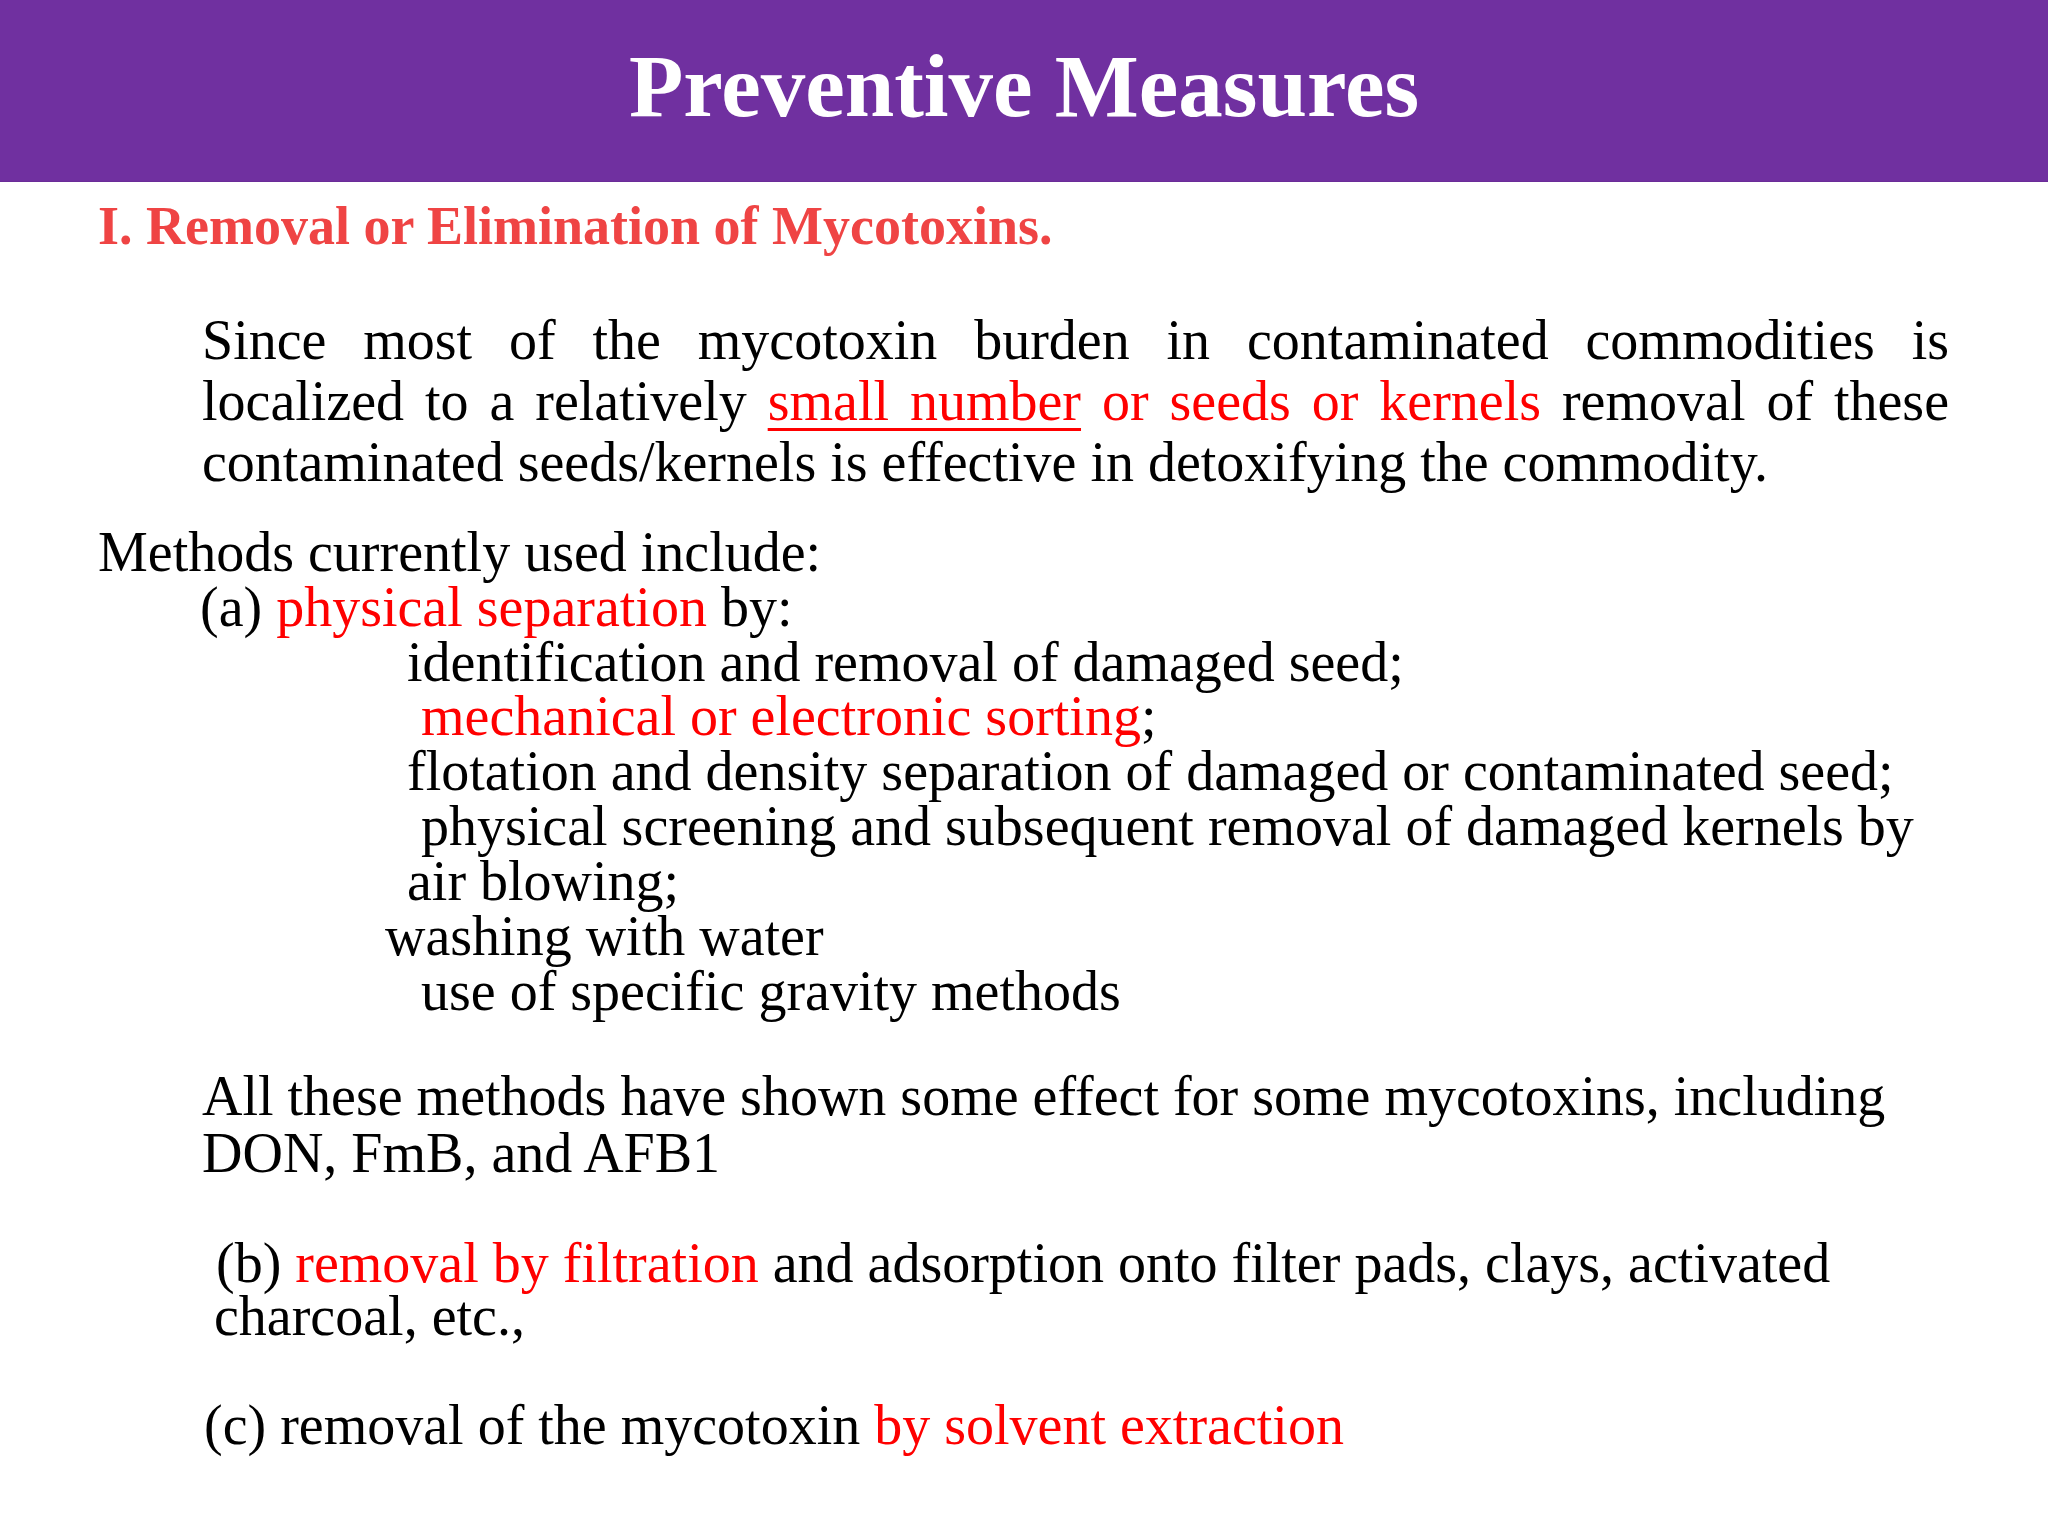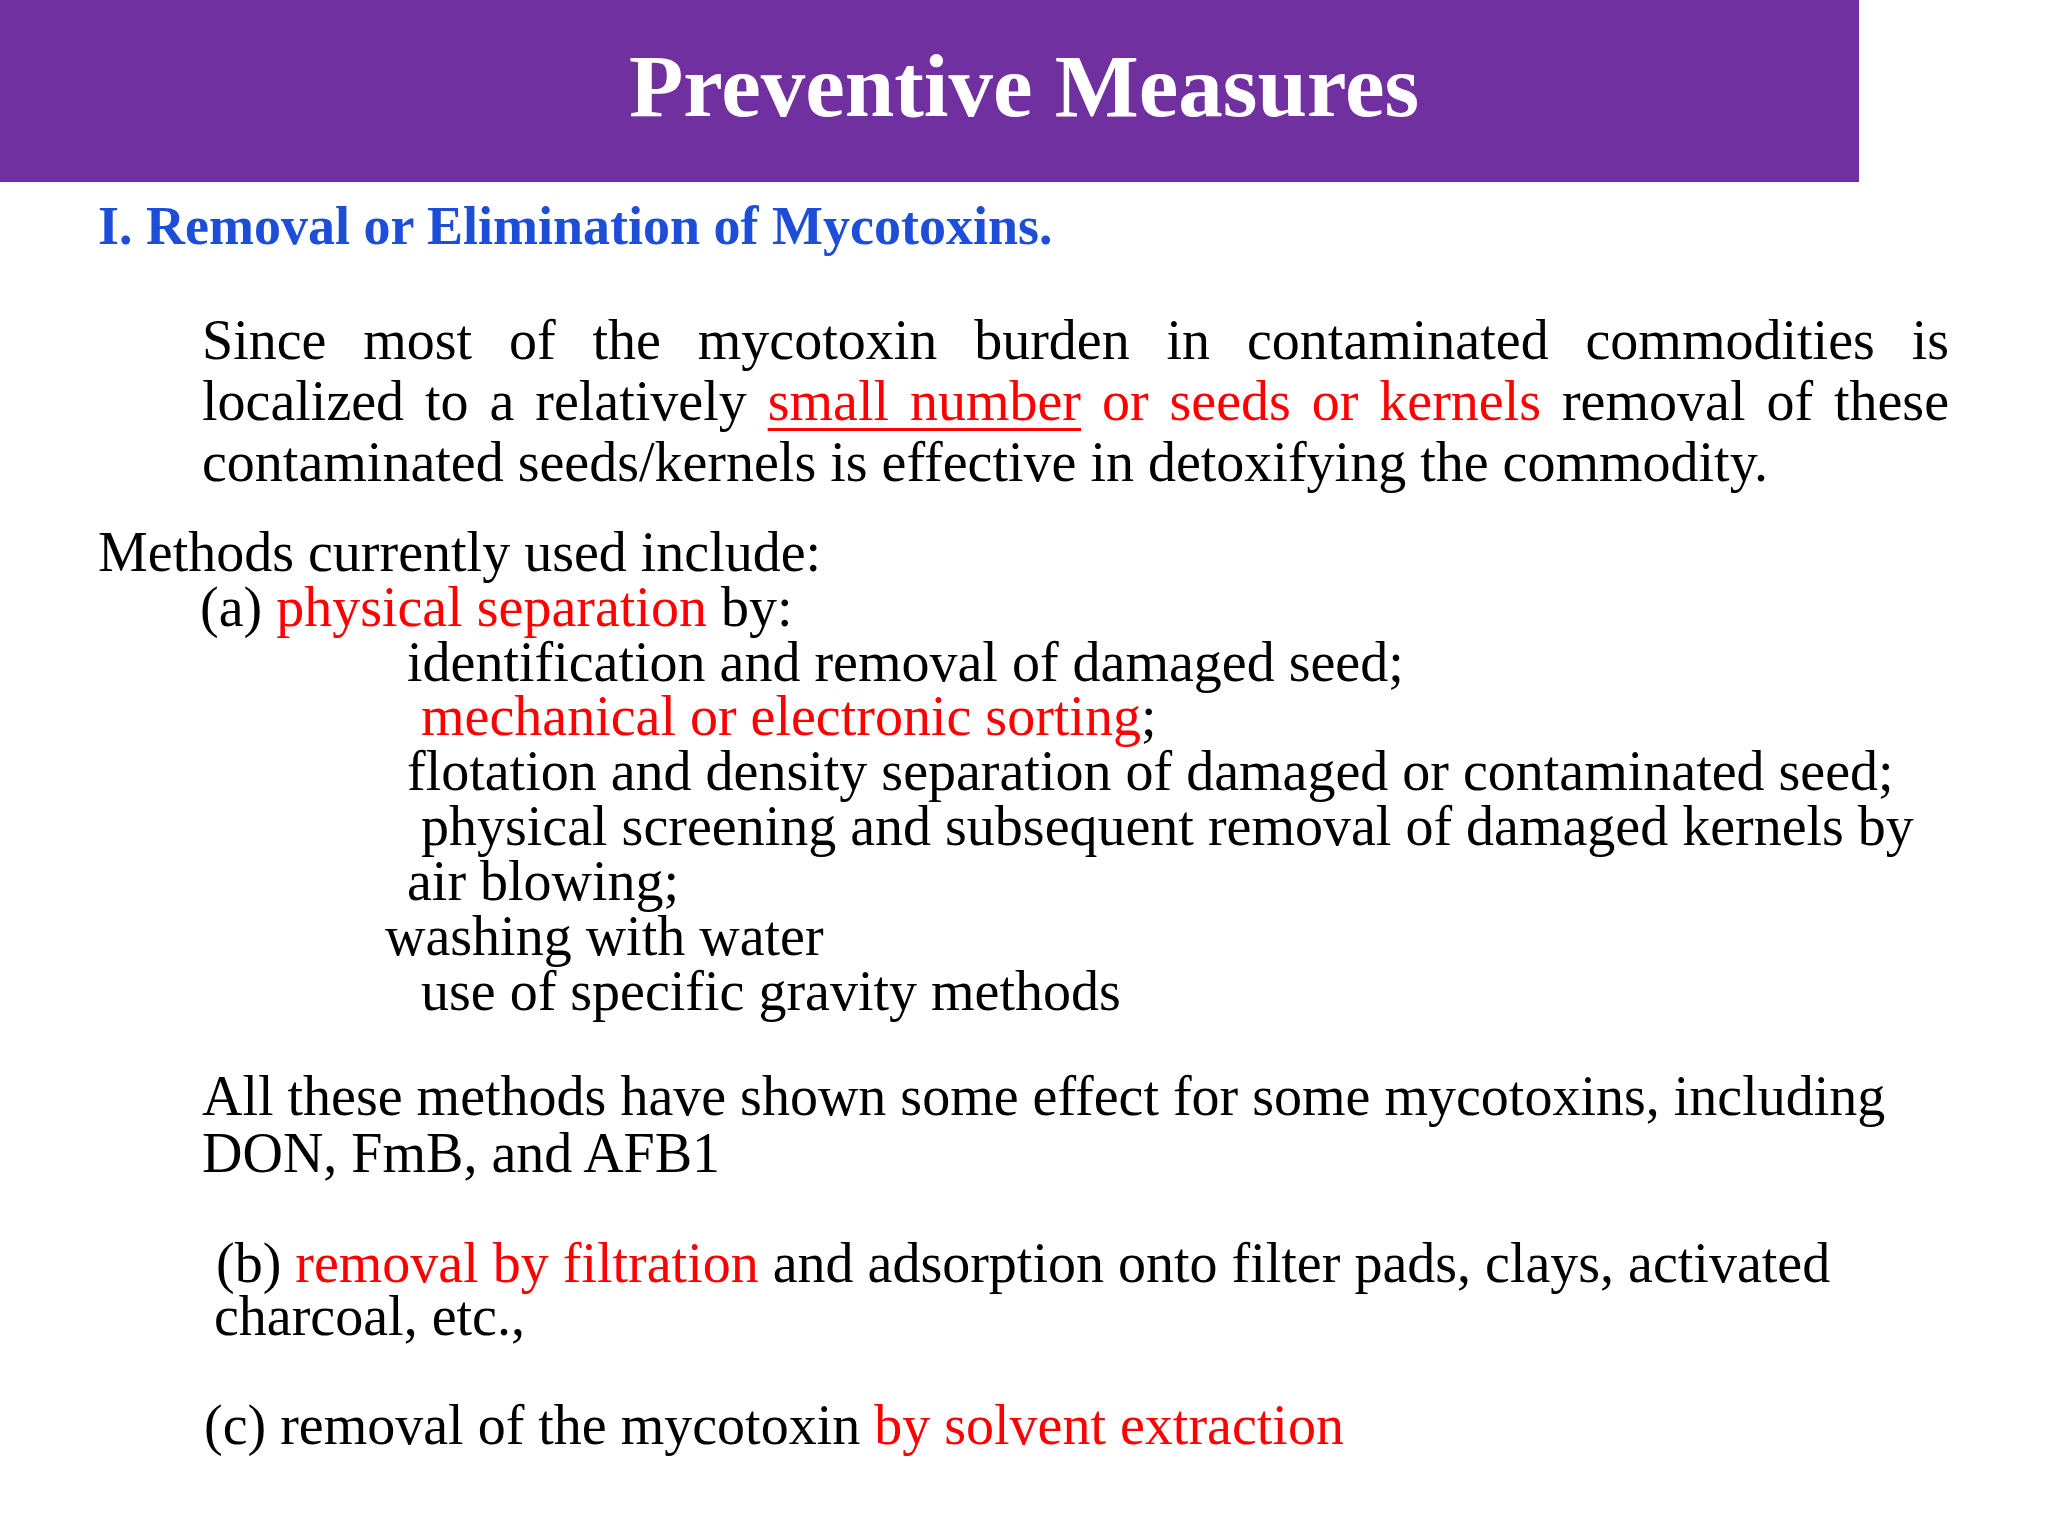--- a/index.html
+++ b/index.html
@@ -3,37 +3,37 @@
 <meta charset="utf-8">
 <style>
   html, body { margin: 0; padding: 0; }
   body {
     width: 2048px; height: 1536px; overflow: hidden; position: relative;
     background: #ffffff;
     font-family: "Liberation Serif", "DejaVu Serif", serif;
     color: #000000;
   }
   .header {
-    position: absolute; left: 0; top: 0; width: 1859px; height: 181px;
+    position: absolute; left: 0; top: 0; width: 2048px; height: 181px;
     background: #7030a0;
     border-bottom: 1px solid #6a2c98;
   }
   .title {
     position: absolute; left: 0; width: 2048px; top: 26px;
     text-align: center;
     font-size: 89px; font-weight: bold; color: #ffffff;
     line-height: 120px; white-space: nowrap;
   }
   .line {
     position: absolute; white-space: nowrap;
     font-size: 56px; line-height: 56px;
   }
   .heading {
     left: 98px; top: 198px;
-    font-size: 54px; font-weight: bold; color: #1d4ed8;
+    font-size: 54px; font-weight: bold; color: #ef4444;
   }
   .red { color: #ff0000; }
   .ul { text-decoration: underline; text-decoration-thickness: 3px; text-underline-offset: 8px; }
   .para {
     position: absolute; left: 202px; width: 1747px; top: 310px;
     font-size: 56px; line-height: 61px; text-align: justify;
     text-align-last: left;
   }
 </style>
 </head>

